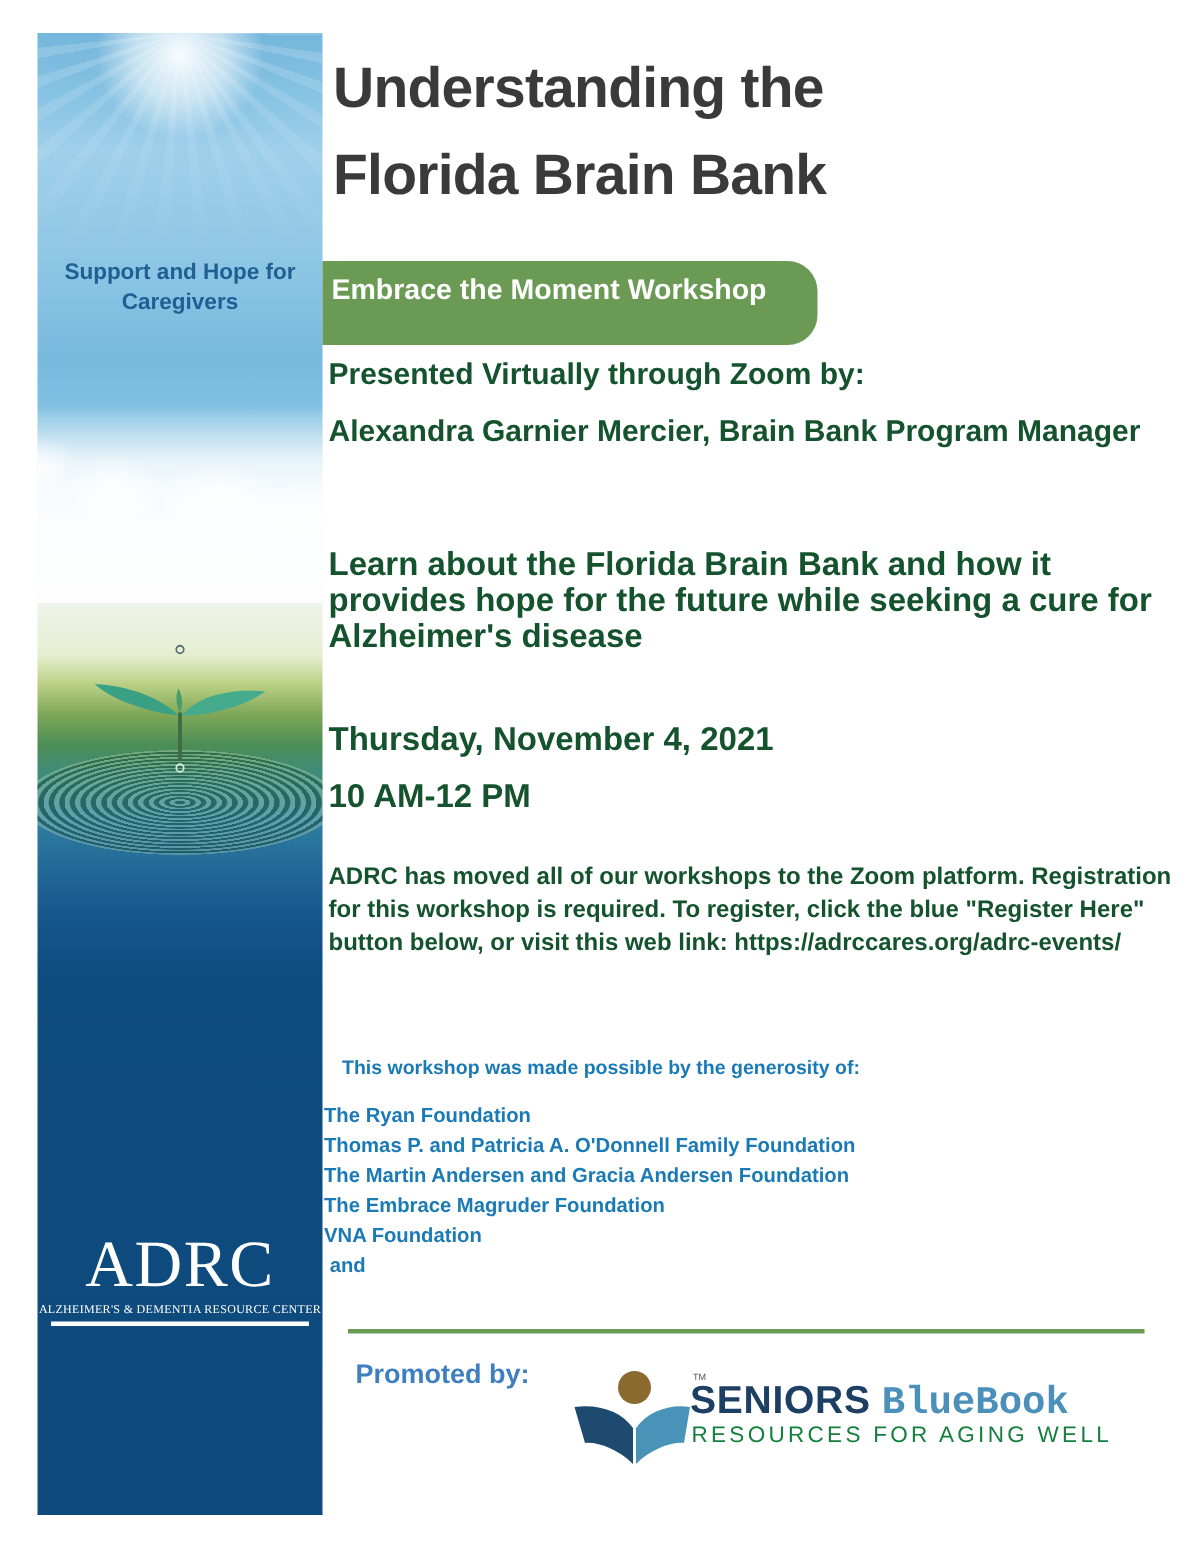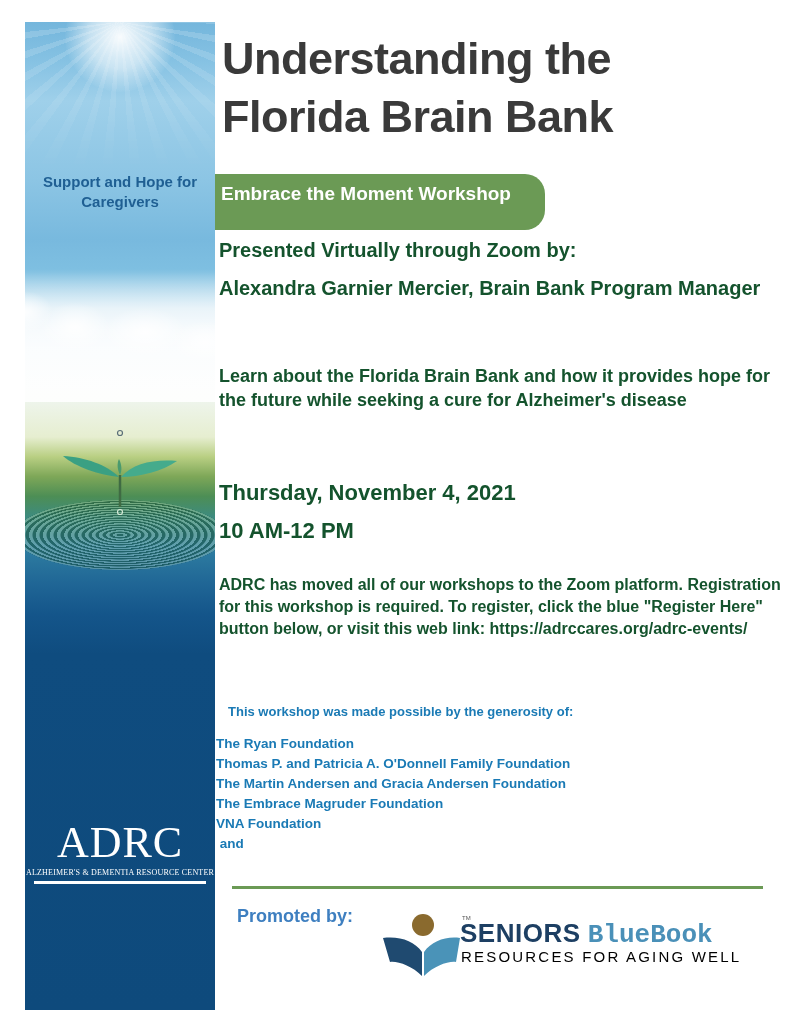--- a/index.html
+++ b/index.html
@@ -46,43 +46,43 @@
     opacity: 0.8;
   }
   .adrc-logo {
     position: absolute; left: 0; top: 798px; width: 190px; text-align: center; color: #ffffff;
   }
   .adrc-title { font-family: "Liberation Serif", serif; font-size: 44px; line-height: 46px; letter-spacing: 1px; }
   .adrc-sub { font-family: "Liberation Serif", serif; font-size: 8px; letter-spacing: 0.2px; margin-top: 2px; text-transform: uppercase; }
   .adrc-bar { margin: 4px auto 0; width: 172px; height: 3px; background: #ffffff; }
 
   .title {
-    position: absolute; left: 222px; top: 30px; font-weight: bold; font-size: 45px; line-height: 58px; color: #3a3a3a; letter-spacing: -0.5px;
+    position: absolute; left: 222px; top: 30px; font-weight: bold; font-size: 38px; line-height: 58px; color: #3a3a3a; letter-spacing: -0.5px;
   }
   .banner {
     position: absolute; left: 215px; top: 174px; width: 330px; height: 56px; background: #6b9a55;
     border-radius: 0 20px 20px 0; color: #ffffff; font-weight: bold; font-size: 19px; line-height: 40px; padding-left: 6px; box-sizing: border-box;
   }
   .txt { position: absolute; left: 219px; color: #14532d; font-weight: bold; }
   .presented { top: 237px; font-size: 20px; line-height: 26px; }
   .presenter { top: 274px; font-size: 20px; line-height: 29px; width: 560px; }
-  .learn { top: 364px; font-size: 18px; line-height: 24px; width: 560px; }
+  .learn { top: 364px; font-size: 22px; line-height: 24px; width: 560px; }
   .date { top: 478px; font-size: 22px; line-height: 30px; }
   .time { top: 516px; font-size: 22px; line-height: 30px; }
   .info { top: 574px; font-size: 16px; line-height: 22px; width: 570px; }
 
   .sponsor-head { position: absolute; left: 228px; top: 704px; color: #1a7ab5; font-weight: bold; font-size: 13px; }
   .sponsors { position: absolute; left: 216px; top: 734px; color: #1a7ab5; font-weight: bold; font-size: 13.5px; line-height: 20px; margin: 0; padding: 0; list-style: none; }
   .divider { position: absolute; left: 232px; top: 886px; width: 531px; height: 3px; background: #6b9a55; }
   .promoted { position: absolute; left: 237px; top: 906px; color: #3e7fc0; font-weight: bold; font-size: 18px; }
   .sbb-logo { position: absolute; left: 378px; top: 908px; width: 140px; height: 70px; }
   .sbb-name { position: absolute; left: 460px; top: 918px; font-weight: bold; font-size: 26px; line-height: 30px; }
   .sbb-seniors { color: #1d3f63; letter-spacing: 0.5px; }
   .sbb-bluebook { color: #4a90b8; font-family: Liberation Mono, monospace; }
-  .sbb-tag { position: absolute; left: 461px; top: 948px; font-size: 15px; letter-spacing: 2.2px; color: #000000; }
+  .sbb-tag { position: absolute; left: 461px; top: 948px; font-size: 15px; letter-spacing: 2.2px; color: #15803d; }
 </style>
 </head>
 <body>
 
 <div class="panel">
   <div class="sun"></div>
   <div class="rays"></div>
   <div class="tagline">Support and Hope for Caregivers</div>
   <div class="clouds"></div>
   <div class="ripples"></div>

